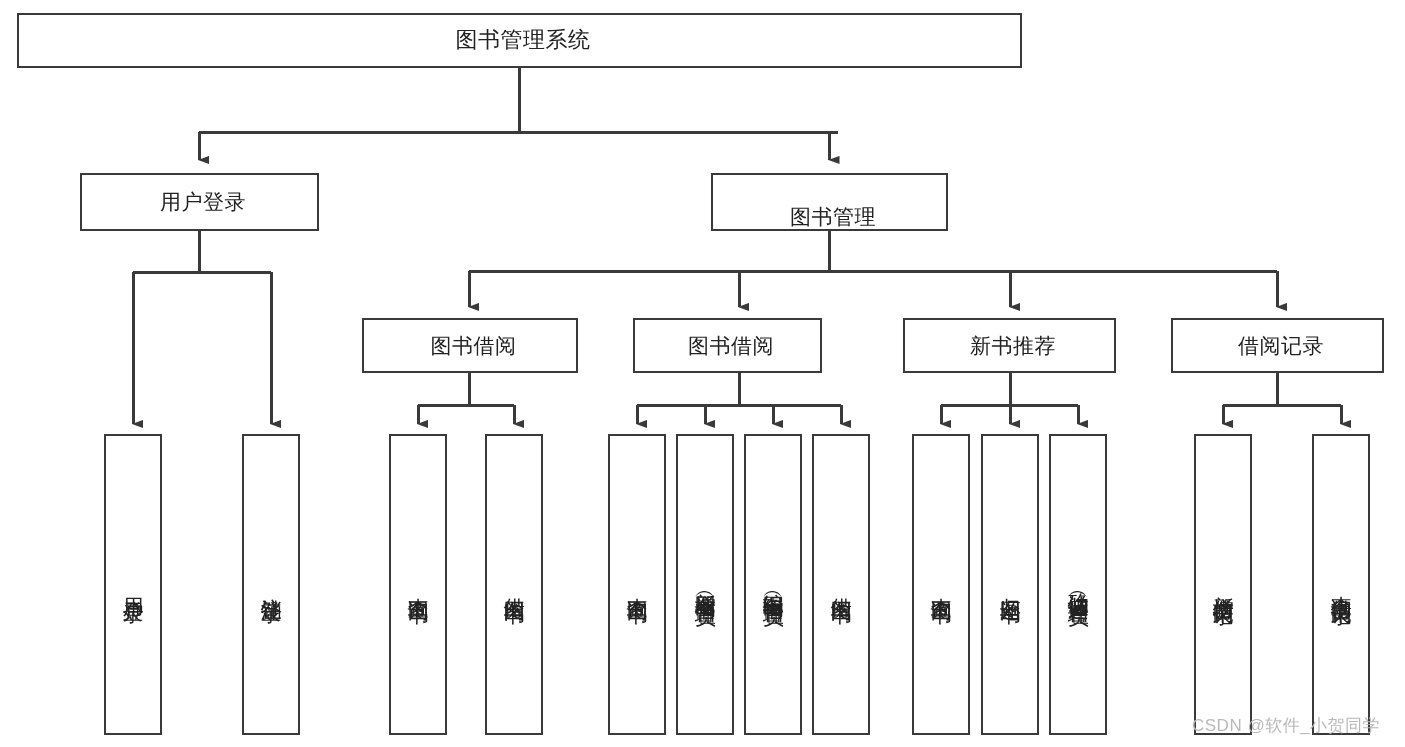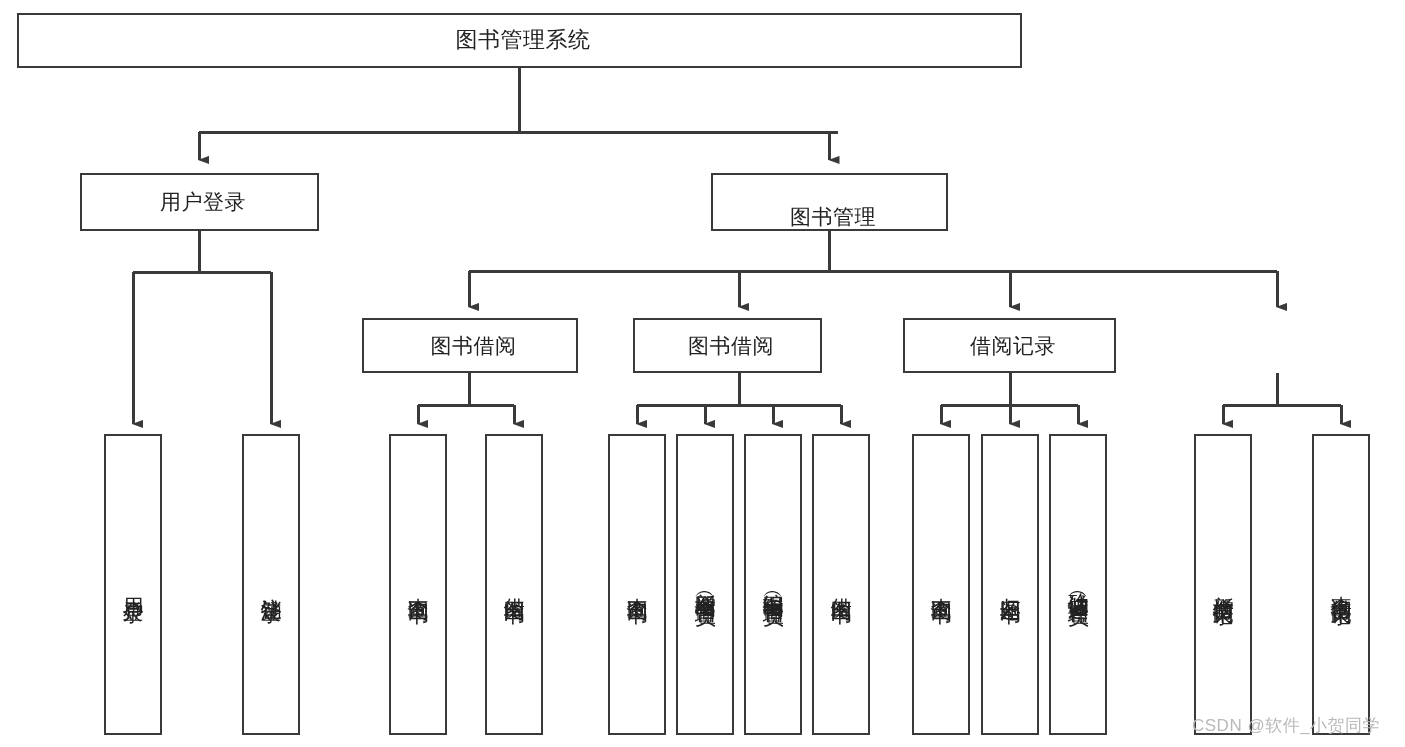--- a/index.html
+++ b/index.html
@@ -136,20 +136,23 @@
     <span class="label">图书管理</span>
   </div>
 
   <div class="node horiz" style="left:362px; top:318px; width:216px; height:55px;">
     <span class="label">图书借阅</span>
   </div>
   <div class="node horiz" style="left:633px; top:318px; width:189px; height:55px;">
     <span class="label">图书借阅</span>
   </div>
   <div class="node horiz" style="left:903px; top:318px; width:213px; height:55px;">
+    <span class="label">新书推荐</span>
+  </div>
+  <div class="node horiz" style="left:1171px; top:318px; width:213px; height:55px;">
     <span class="label">借阅记录</span>
   </div>
 
   <div class="node vert" style="left:104px; top:434px; width:58px; height:301px;">
     <span class="label">用户登录</span>
   </div>
   <div class="node vert" style="left:242px; top:434px; width:58px; height:301px;">
     <span class="label">注销登录</span>
   </div>
 

